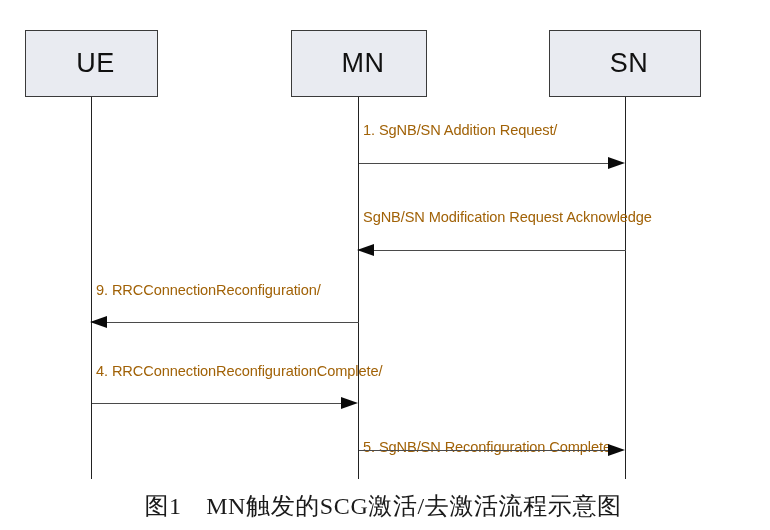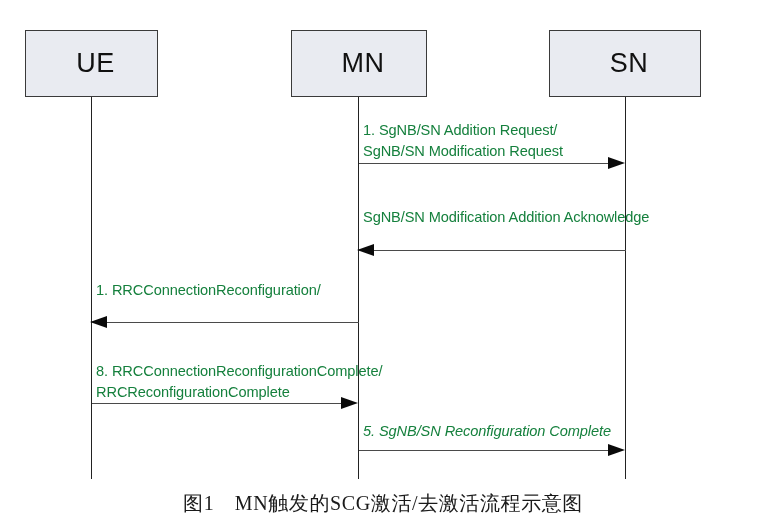--- a/index.html
+++ b/index.html
@@ -38,21 +38,21 @@
     font-weight: 400;
   }
   .lifeline {
     position: absolute;
     width: 0;
     border-left: 1.4px solid #222222;
   }
   .msg-text {
     position: absolute;
     font-size: 14.6px;
-    color: #15803d;
+    color: #a16207;
     line-height: 1.42;
     white-space: nowrap;
     letter-spacing: -0.1px;
   }
   .msg-text .ln { display: block; }
   .arrow-line {
     position: absolute;
     height: 0;
     border-top: 1.7px solid #4a4a4a;
   }
@@ -70,21 +70,21 @@
     border-top: 6.5px solid transparent;
     border-bottom: 6.5px solid transparent;
     border-right: 17px solid #0a0a0a;
   }
   .caption {
     position: absolute;
     left: 0;
     right: 4px;
     text-align: center;
     font-family: "Liberation Serif", serif;
-    font-size: 20px;
+    font-size: 24px;
     color: #1a1a1a;
     letter-spacing: 0.6px;
   }
 </style>
 </head>
 <body>
 
 <div id="canvas">
 
   <div class="actor-box" style="left:25px; top:30px; width:133px; height:67px;">
@@ -98,45 +98,43 @@
   <div class="actor-box" style="left:549px; top:30px; width:152px; height:67px;">
     <span class="actor-label">SN</span>
   </div>
 
   <div class="lifeline" style="left:91px; top:97px; height:382px;"></div>
   <div class="lifeline" style="left:358px; top:97px; height:382px;"></div>
   <div class="lifeline" style="left:625px; top:97px; height:382px;"></div>
 
   <div class="msg-text" style="left:363px; top:120px;">
     <span class="ln">1. SgNB/SN Addition Request/</span>
-    <span class="ln">SgNB/SN Modification Request</span>
   </div>
   <div class="arrow-line" style="left:359px; top:163px; width:251px;"></div>
   <div class="arrow-head right" style="left:608px; top:157px;"></div>
 
   <div class="msg-text" style="left:363px; top:207px;">
-    <span class="ln">SgNB/SN Modification Addition Acknowledge</span>
+    <span class="ln">SgNB/SN Modification Request Acknowledge</span>
   </div>
   <div class="arrow-line" style="left:373px; top:250px; width:253px;"></div>
   <div class="arrow-head left" style="left:357px; top:244px;"></div>
 
   <div class="msg-text" style="left:96px; top:280px;">
-    <span class="ln">1. RRCConnectionReconfiguration/</span>
+    <span class="ln">9. RRCConnectionReconfiguration/</span>
   </div>
   <div class="arrow-line" style="left:106px; top:322px; width:253px;"></div>
   <div class="arrow-head left" style="left:90px; top:316px;"></div>
 
   <div class="msg-text" style="left:96px; top:361px;">
-    <span class="ln">8. RRCConnectionReconfigurationComplete/</span>
-    <span class="ln">RRCReconfigurationComplete</span>
+    <span class="ln">4. RRCConnectionReconfigurationComplete/</span>
   </div>
   <div class="arrow-line" style="left:92px; top:403px; width:251px;"></div>
   <div class="arrow-head right" style="left:341px; top:397px;"></div>
 
-  <div class="msg-text" style="left:363px; top:421px;font-style:italic;">
+  <div class="msg-text" style="left:363px; top:437px;">
     <span class="ln">5. SgNB/SN Reconfiguration Complete</span>
   </div>
   <div class="arrow-line" style="left:359px; top:450px; width:251px;"></div>
   <div class="arrow-head right" style="left:608px; top:444px;"></div>
 
   <div class="caption" style="top:490px;">图1　MN触发的SCG激活/去激活流程示意图</div>
 
 </div>
 
 </body></html>

